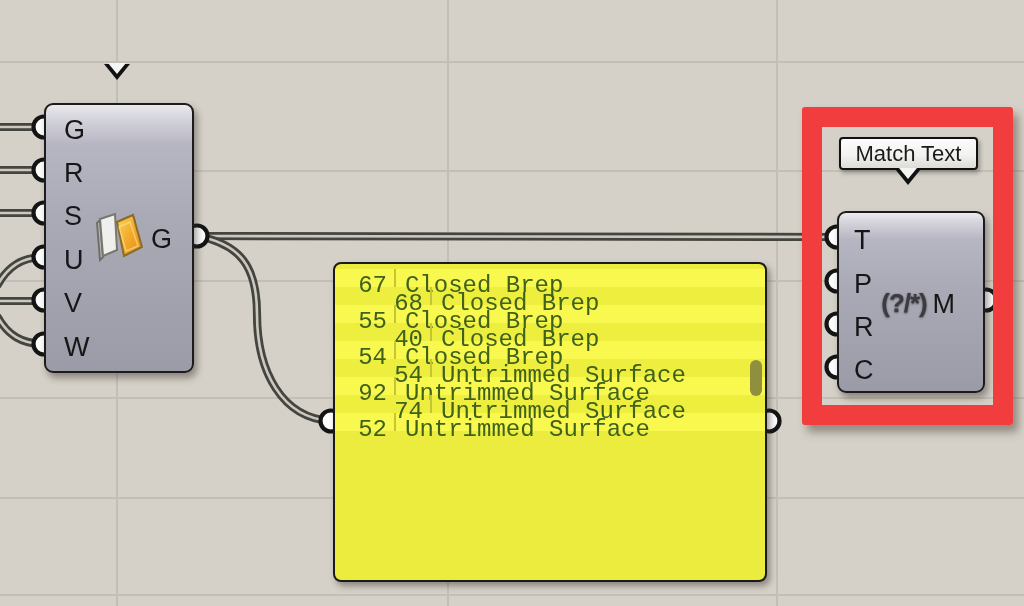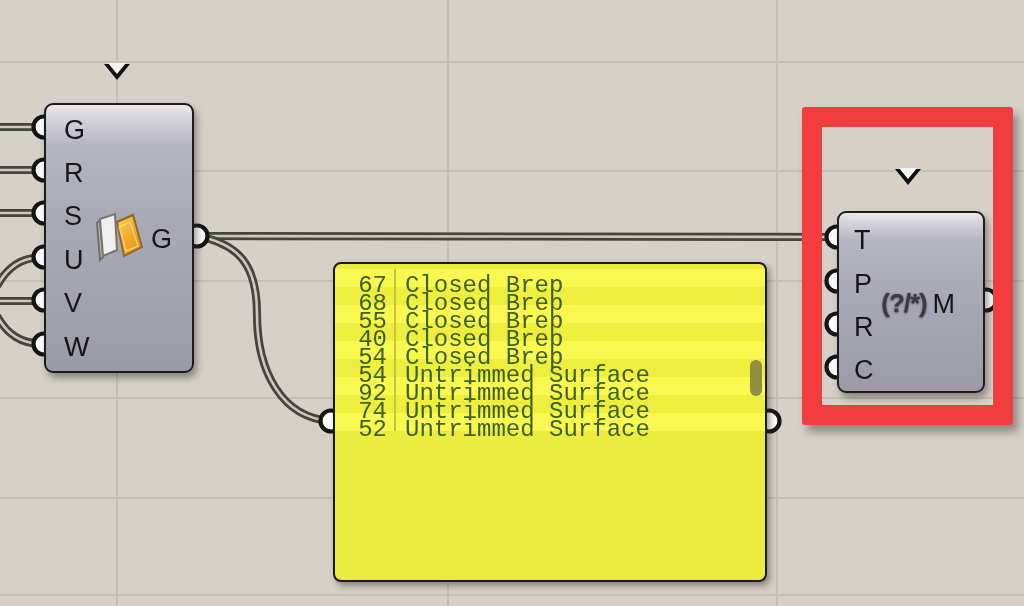--- a/index.html
+++ b/index.html
@@ -55,21 +55,21 @@
   #panel{
     position:absolute; left:333px; top:262px; width:434px; height:320px;
     box-sizing:border-box; border:2.5px solid #1a1a1a; border-radius:8px;
     background:#ecec3e; z-index:2; overflow:hidden;
     box-shadow:3px 4px 6px rgba(50,45,40,.45);
   }
   #panel-body{position:absolute; left:0; top:5px; right:0; bottom:0;}
   .prow{display:flex; height:18px; line-height:34.4px; background:var(--panel-row,#f8f84e);
         font-family:"Liberation Mono","DejaVu Sans Mono",monospace;
         font-size:24px; color:#3e611c; white-space:pre;}
-  .prow.alt{background:var(--panel-row-alt,#eeee3f);}
+  .prow.alt{background:var(--panel-row-alt,#eeee3f);padding-left:36px;}
   .pidx{width:52px; text-align:right; padding-right:7px; border-right:2px solid #c6c634; flex:none;}
   .pval{padding-left:9px;}
   #scroll-thumb{
     position:absolute; right:3px; top:96px; width:12px; height:36px;
     background:#8f8f3e; border-radius:6px; z-index:3;
   }
   
   #highlight{
     position:absolute; left:802px; top:107px; width:211px; height:318px;
     box-sizing:border-box; border:20px solid var(--highlight,#f13d3d);
@@ -224,18 +224,19 @@
 
   <div class="component" style="left:837px;top:211px;width:148px;height:182px;">
     <span class="port-label" style="left:15px;top:10px">T</span>
     <span class="port-label" style="left:15px;top:54px">P</span>
     <span class="port-label" style="left:15px;top:97px">R</span>
     <span class="port-label" style="left:15px;top:140px">C</span>
     <span class="port-label" style="right:28px;top:74px">M</span>
     <span class="icon-glyph" style="left:20px;top:73px;width:90px">(?/*)</span>
   </div>
 
+  <div class="tooltip" style="left:839px;top:137px;width:139px;height:33px;line-height:29px;">Match Text</div>
   <div class="tip-arrow-outer" style="left:895px;top:169px"></div>
   <div class="tip-arrow-inner" style="left:899px;top:168px"></div>
 
   <div id="highlight"></div>
 
 </div>
 
 </body></html>

